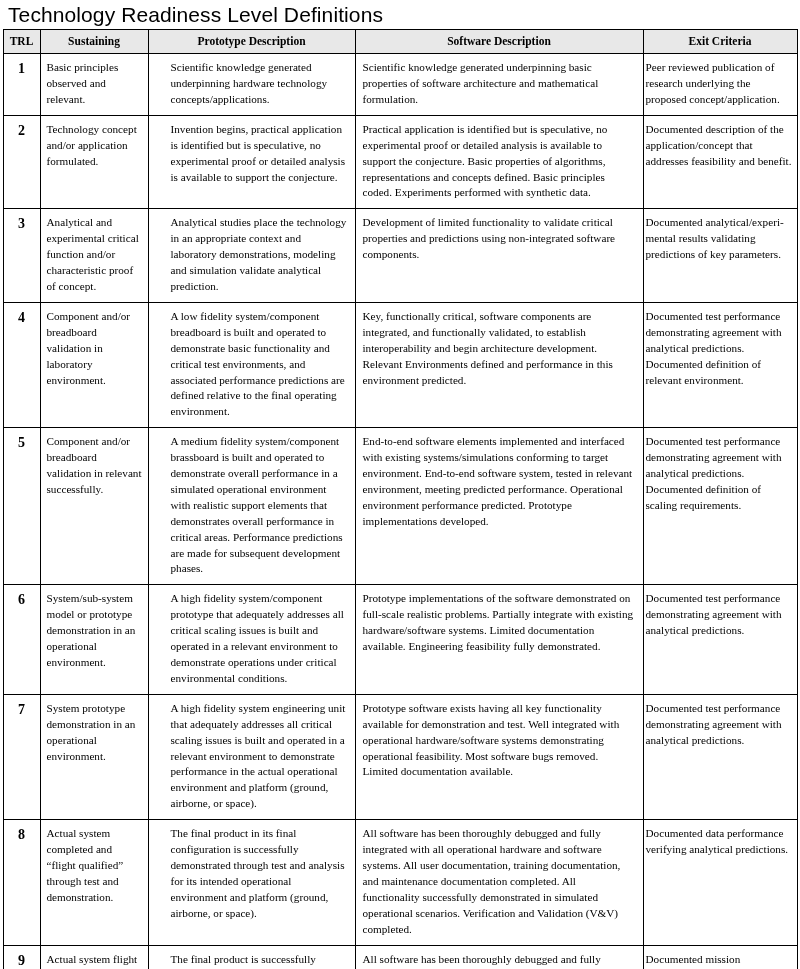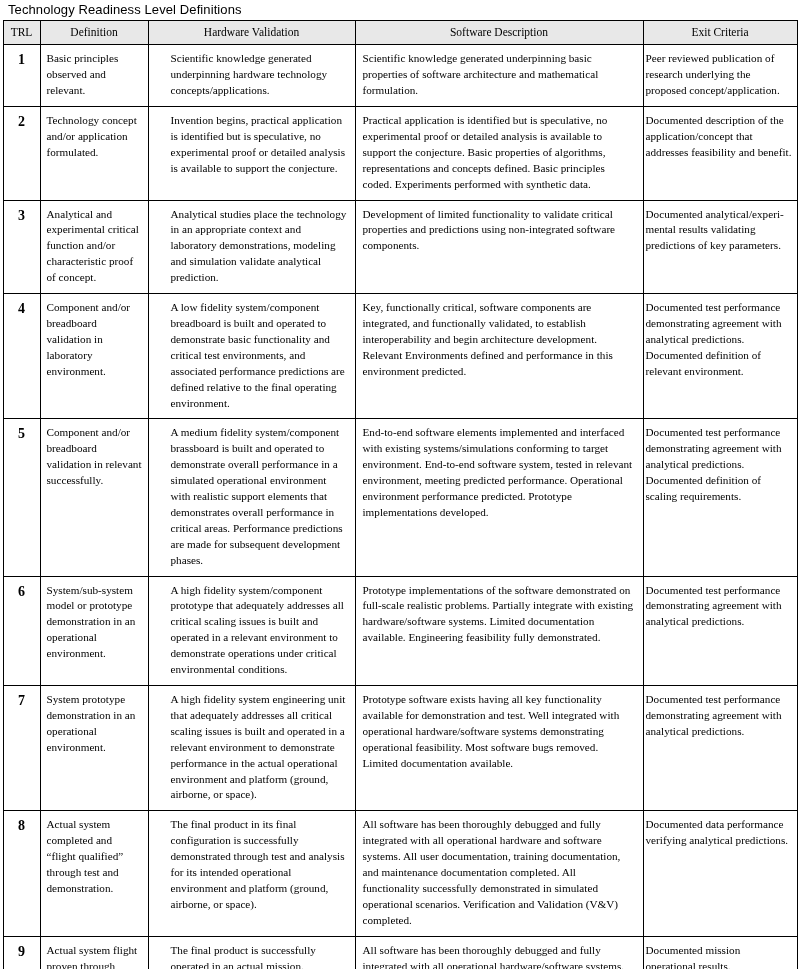--- a/index.html
+++ b/index.html
@@ -14,39 +14,39 @@
     color: #000000;
     overflow: hidden;
   }
   .page {
     width: 800px;
     box-sizing: border-box;
     padding: 2px 2px 0 2px;
   }
   .doc-title {
     font-family: "Liberation Sans", sans-serif;
-    font-size: 13px;
+    font-size: 21px;
     line-height: 1.1;
     margin: 1px 0 3px 6px;
     letter-spacing: 0.1px;
   }
   table.trl {
     border-collapse: collapse;
     width: 794px;
     margin: 0 auto;
     table-layout: fixed;
   }
   table.trl th, table.trl td {
     border: 1px solid #000000;
     vertical-align: top;
   }
   table.trl thead th {
     background: #e8e8e8;
     text-align: center;
-    font-weight: normal;
+    font-weight: bold;
     font-size: 11.5px;
     padding: 5px 3px 6px 3px;
     vertical-align: middle;
   }
   col.c-trl  { width: 37px; }
   col.c-def  { width: 108px; }
   col.c-hw   { width: 207px; }
   col.c-sw   { width: 288px; }
   col.c-exit { width: 154px; }
 
@@ -92,22 +92,22 @@
     <colgroup>
       <col class="c-trl">
       <col class="c-def">
       <col class="c-hw">
       <col class="c-sw">
       <col class="c-exit">
     </colgroup>
     <thead>
       <tr>
         <th>TRL</th>
-        <th>Definition</th>
-        <th>Hardware Validation</th>
+        <th>Sustaining</th>
+        <th>Prototype Description</th>
         <th>Software Description</th>
         <th>Exit Criteria</th>
       </tr>
     </thead>
     <tbody>
 
       <tr>
         <td class="trl-num">1</td>
         <td class="cell def">Basic principles observed and relevant.</td>
         <td class="cell hw">Scientific knowledge generated underpinning hardware technology concepts/applications.</td>

